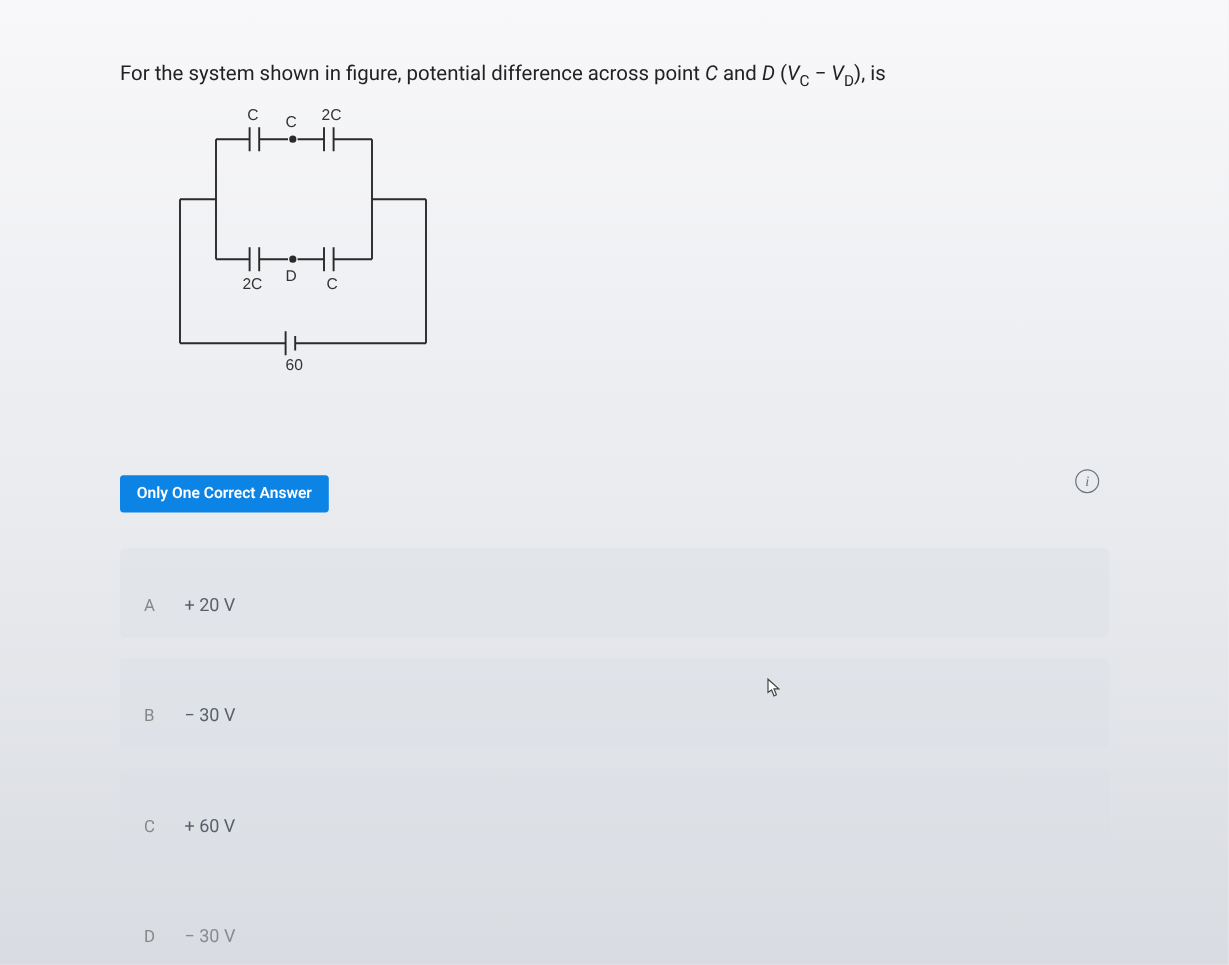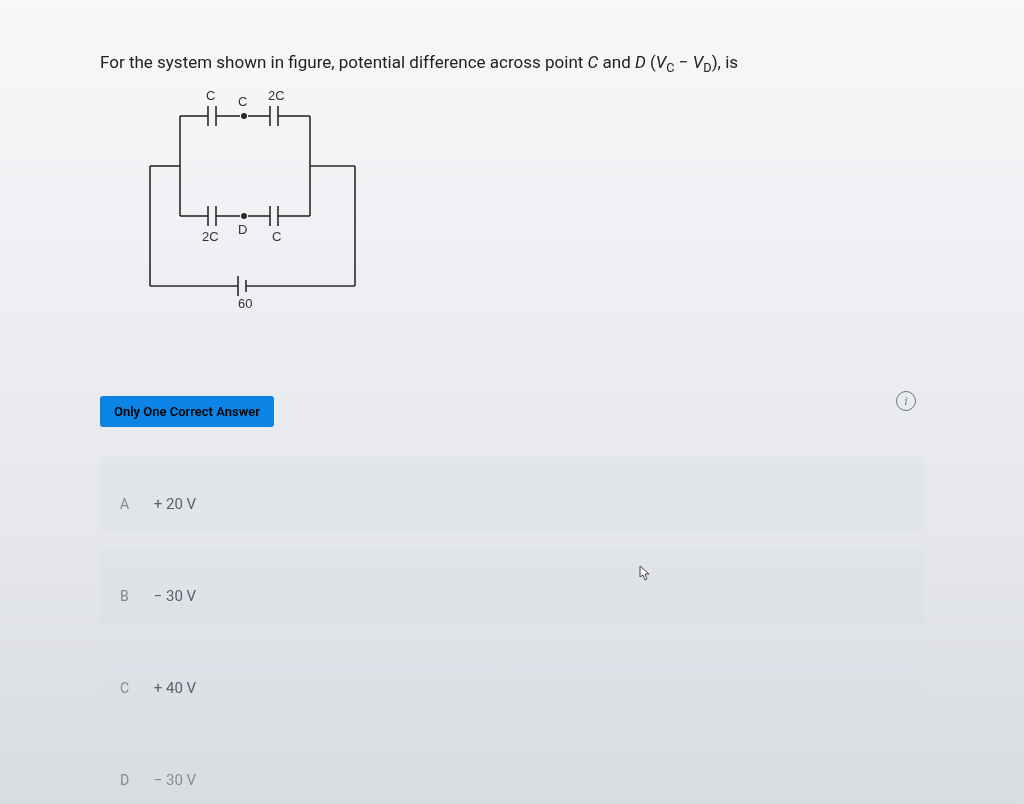--- a/index.html
+++ b/index.html
@@ -24,21 +24,21 @@
     .sub { font-size: 0.75em; vertical-align: sub; }
     .circuit-area {
       margin-top: 4px;
       margin-left: 30px;
       margin-bottom: 50px;
     }
     .circuit-svg { display: block; }
     .badge {
       display: inline-block;
       background: #0b84e6;
-      color: #000000;
+      color: #ffffff;
       font-size: 13px;
       font-weight: 600;
       padding: 8px 14px;
       border-radius: 3px;
       margin-top: 20px;
     }
     .info-row {
       display: flex;
       justify-content: space-between;
       align-items: center;
@@ -174,20 +174,20 @@
       <span class="option-letter">B</span>
       <span class="option-text">− 30 V</span>
       <span class="cursor">
         <svg width="20" height="24" viewBox="0 0 20 24">
           <path d="M6 3 L6 14 L9 12 L11 17 L13 16 L11 11 L15 11 Z" fill="#fff" stroke="#444" stroke-width="1"></path>
         </svg>
       </span>
     </div>
     <div class="option highlight">
       <span class="option-letter">C</span>
-      <span class="option-text">+ 40 V</span>
+      <span class="option-text">+ 60 V</span>
     </div>
     <div class="option">
       <span class="option-letter">D</span>
       <span class="option-text">− 30 V</span>
     </div>
   </div>
 </div>
 
 </body></html>

